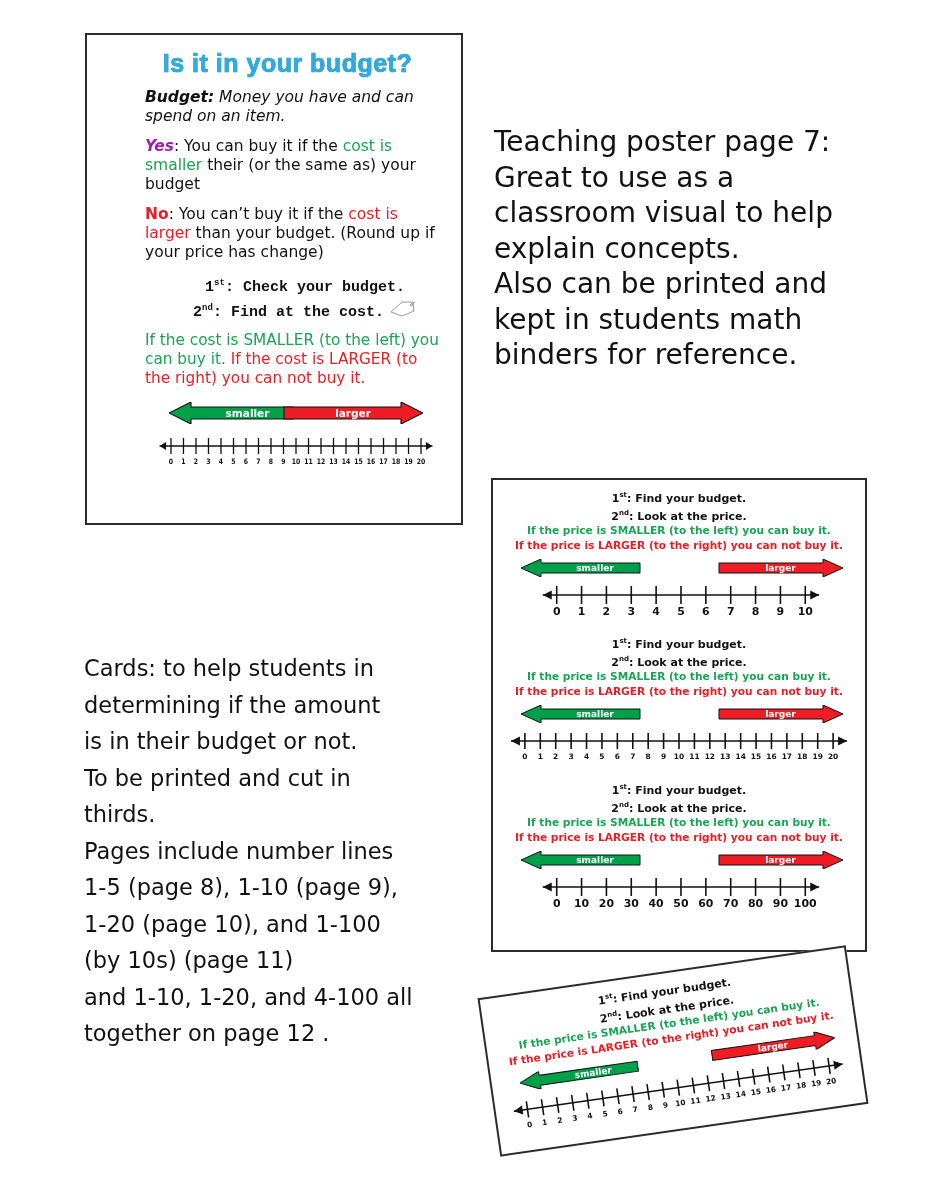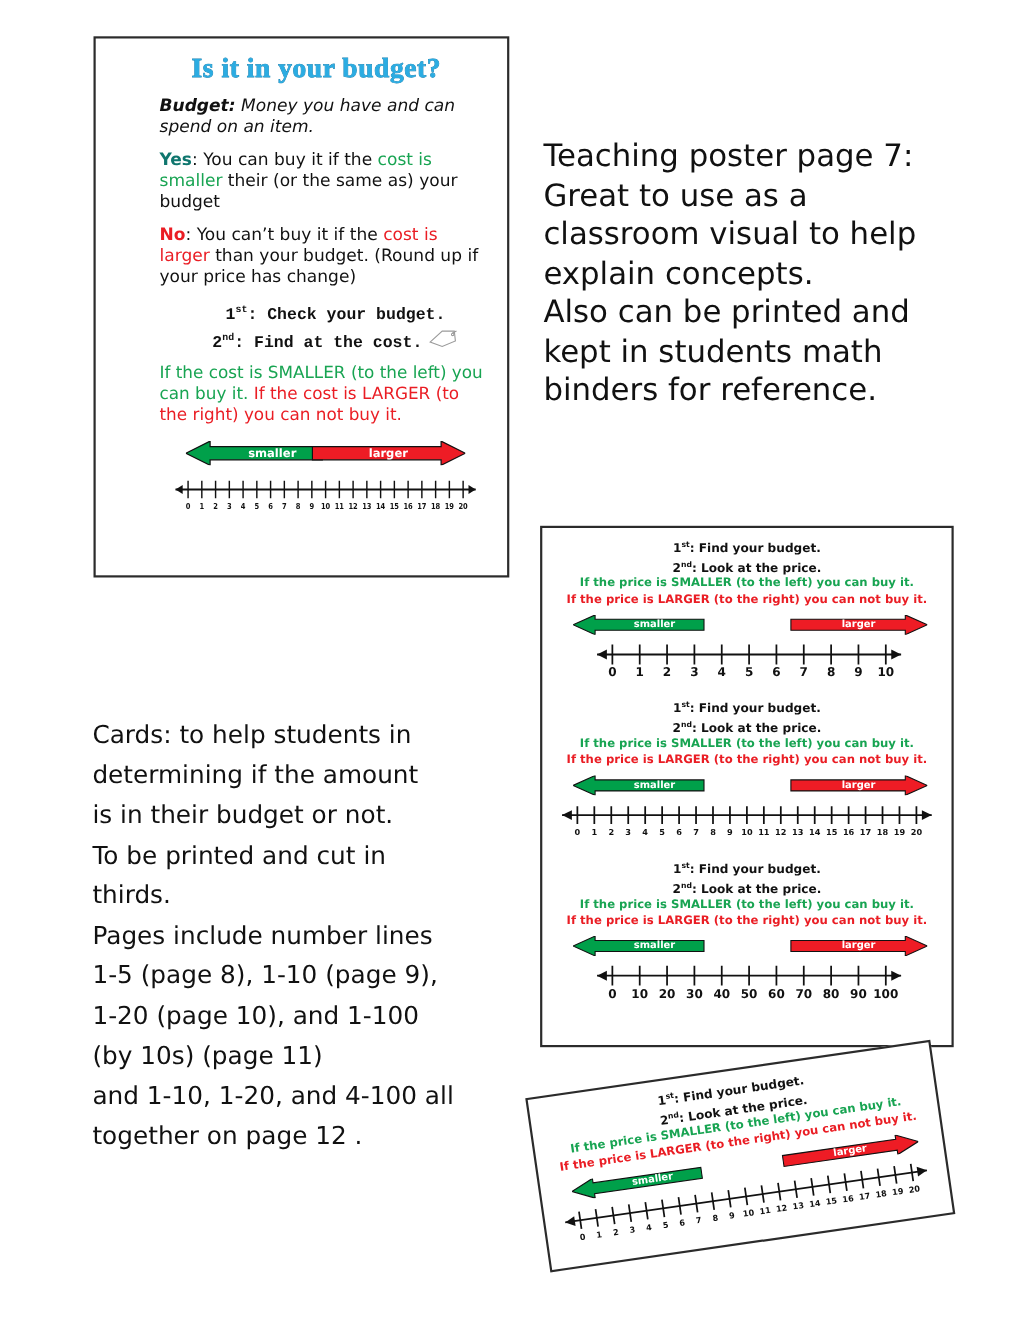--- a/index.html
+++ b/index.html
@@ -10,37 +10,37 @@
   }
   .stage{position:absolute;left:0;top:0;width:927px;height:1200px;}
 
   
   .poster{
     position:absolute;left:85px;top:33px;width:378px;height:492px;
     border:2px solid #2b2b2b;background:#fff;box-sizing:border-box;
   }
   .poster-title{
     text-align:center;margin-top:14px;
-    font-family:Liberation Serif, serif;
+    font-family:Liberation Sans, sans-serif;
     font-size:25px;font-weight:bold;letter-spacing:.5px;
     color:#2bace2;
     -webkit-text-stroke:0.7px #1b7fad;
     paint-order:stroke fill;
     padding-left:27px;
   }
   .poster-body{padding:10px 14px 0 14px;margin-left:44px;}
   .p-line{
     font-family:"DejaVu Sans", sans-serif;
     font-size:15.5px;line-height:19px;color:#111;margin:0 0 11px 0;
   }
   .p-line.italic{font-style:italic;}
   .b-bold{font-weight:bold;font-style:italic;}
   .kw-green{color:#18a452;}
   .kw-red{color:#ea1d24;}
-  .kw-green-b{color:#0f766e;font-weight:bold;}
+  .kw-green-b{color:#a21caf;font-weight:bold;font-style:italic;}
   .kw-red-b{color:#ea1d24;font-weight:bold;}
   .steps{margin:2px 0 6px 0;}
   .step{
     font-family:Liberation Mono, monospace;
     font-size:15px;font-weight:bold;color:#111;
     text-align:center;line-height:20px;padding-left:18px;position:relative;
   }
   .step sup{font-size:9px;vertical-align:super;}
   .tag-icon{display:inline-block;vertical-align:middle;margin-left:5px;}
   .concl{font-size:15.3px;line-height:19px;margin-top:6px;}

